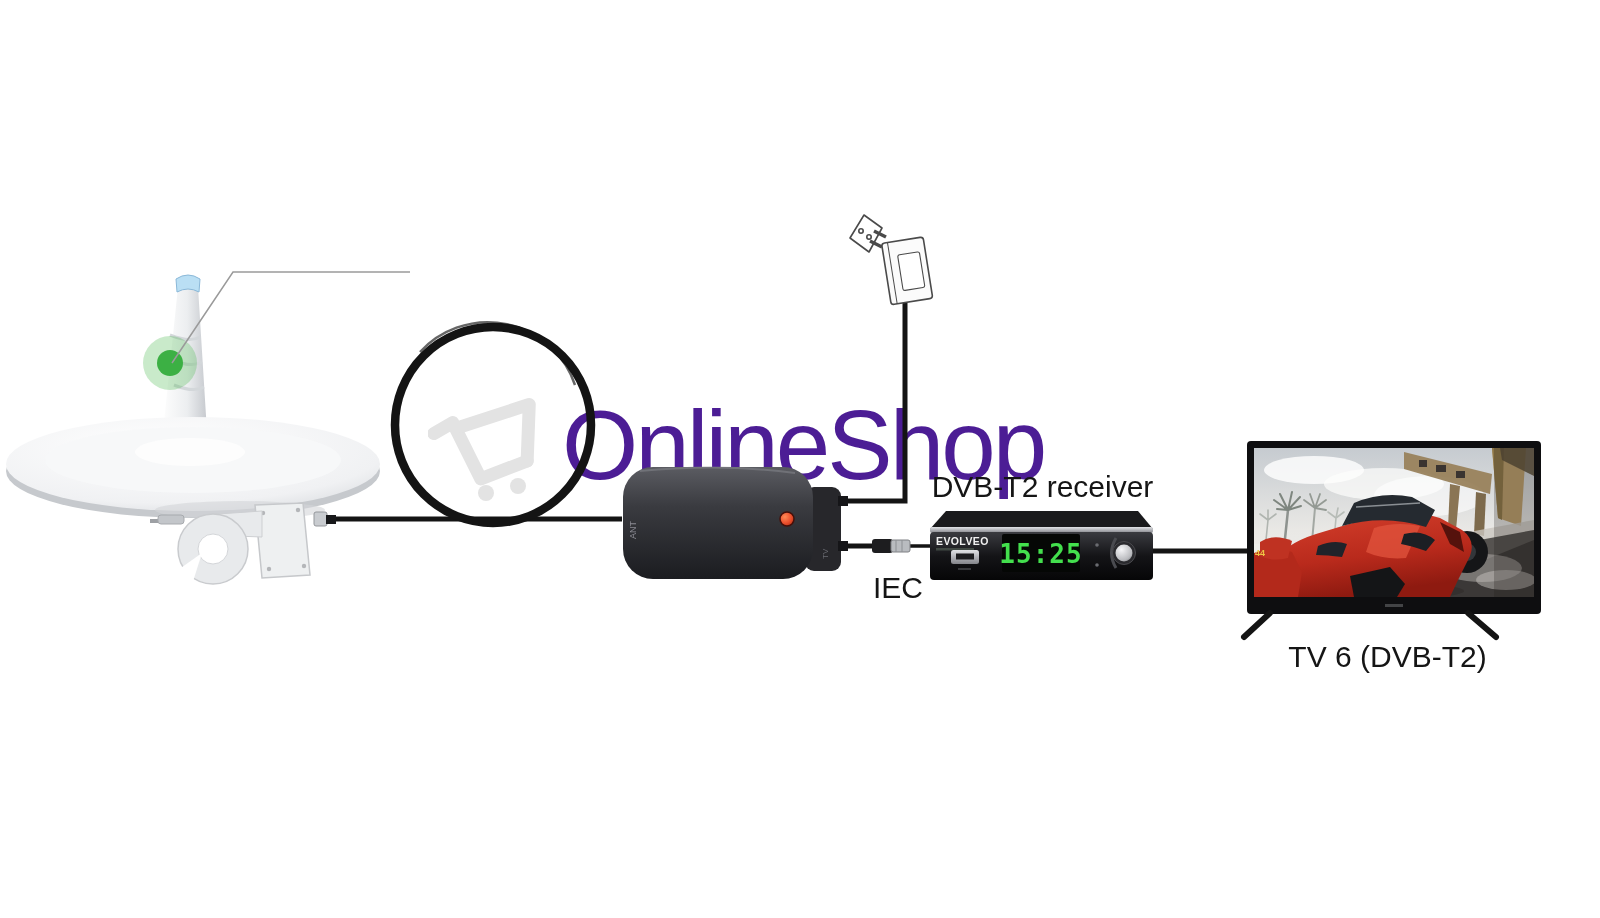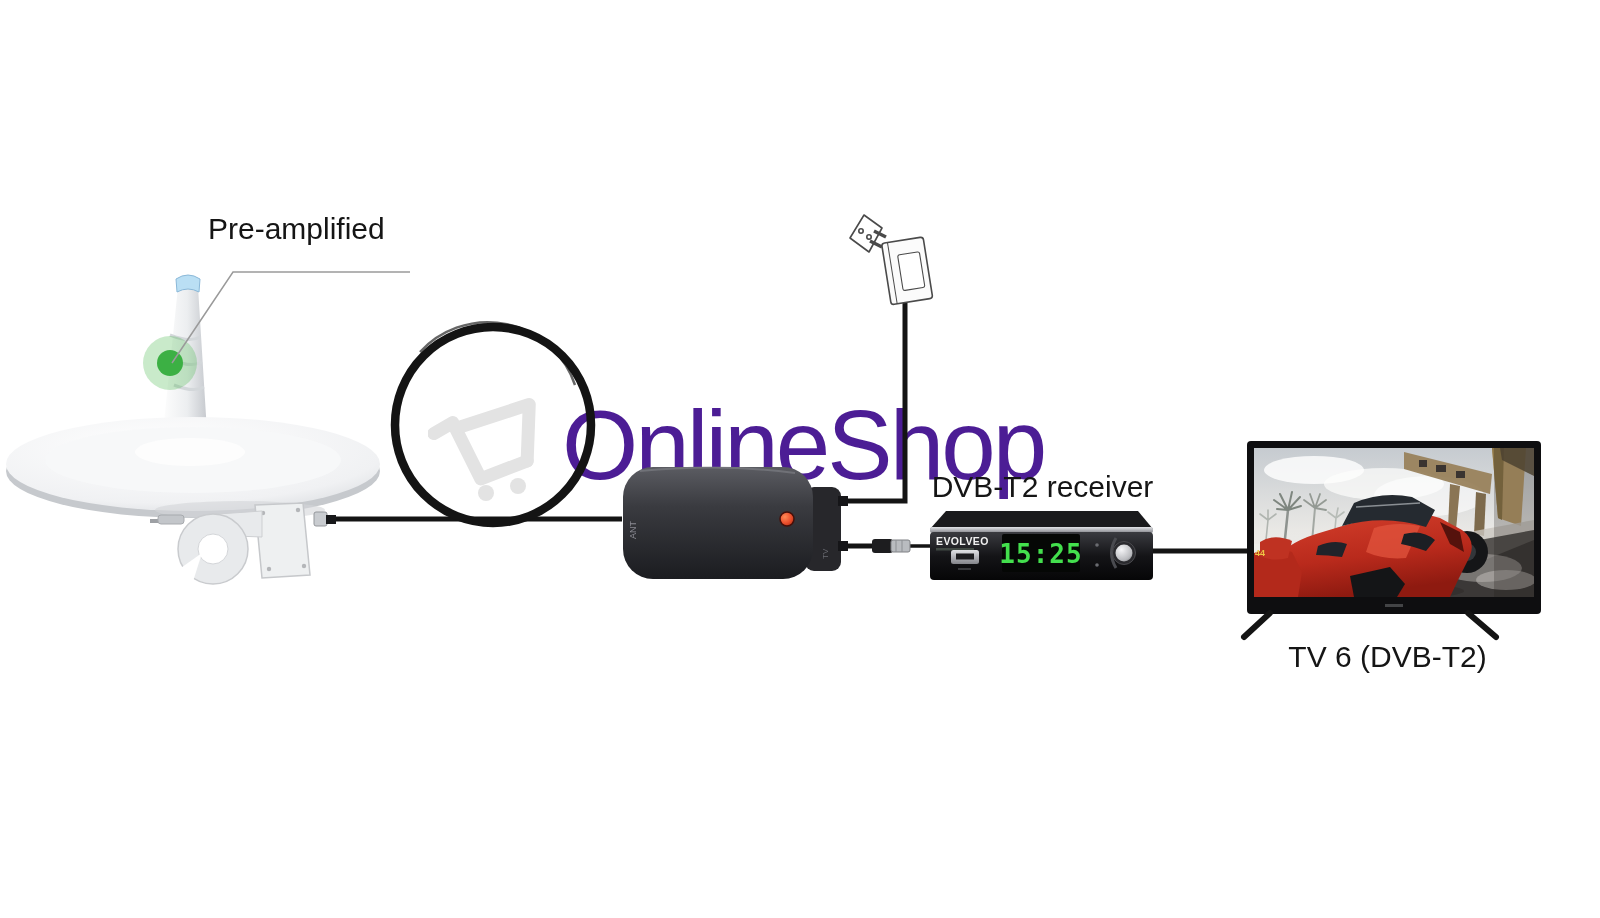--- a/index.html
+++ b/index.html
@@ -242,19 +242,19 @@
         <text x="1" y="108" font-size="9" font-weight="bold" fill="#edc544" font-family="Liberation Sans, sans-serif">44</text>
       </svg>
     </div>
     <div id="tv-brand"></div>
   </div>
   <svg class="abs" style="left:1238px;top:610px;z-index:3;" width="310" height="32" viewBox="0 0 310 32">
     <line x1="32" y1="3" x2="6" y2="27" stroke="#141414" stroke-width="6" stroke-linecap="round"></line>
     <line x1="230" y1="3" x2="258" y2="27" stroke="#141414" stroke-width="6" stroke-linecap="round"></line>
   </svg>
 
-  <div class="lbl" style="left:208px;top:212px;">Pre-amplified</div>
   <div class="lbl center" style="left:925px;top:470px;width:235px;">DVB-T2 receiver</div>
   <div class="lbl center" style="left:798px;top:572px;width:200px;line-height:31px;">
+    <span style="display:block">IEC</span>
   </div>
   <div class="lbl center" style="left:1270px;top:640px;width:235px;">TV 6 (DVB-T2)</div>
 
 </div>
 
 </body></html>

